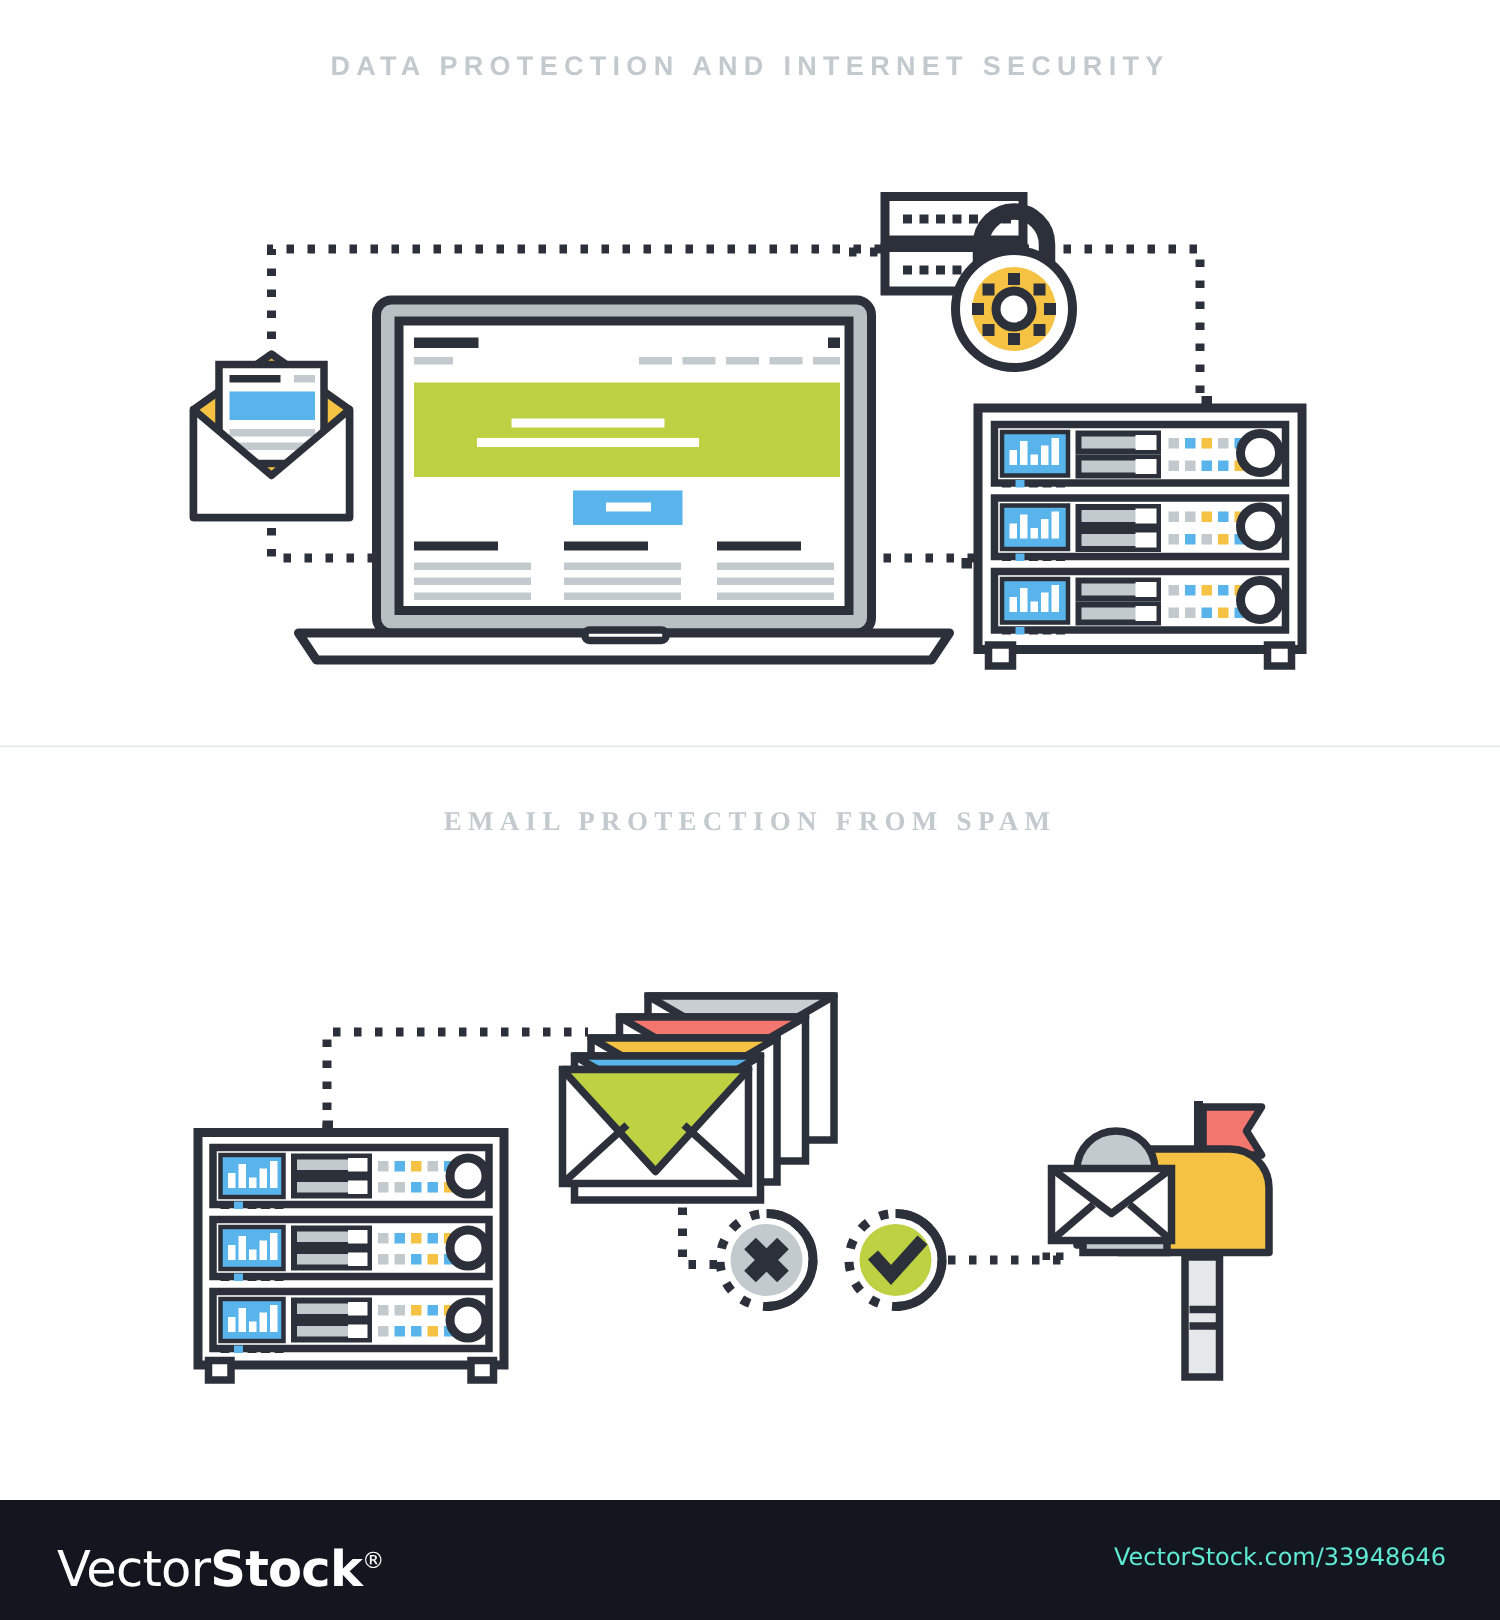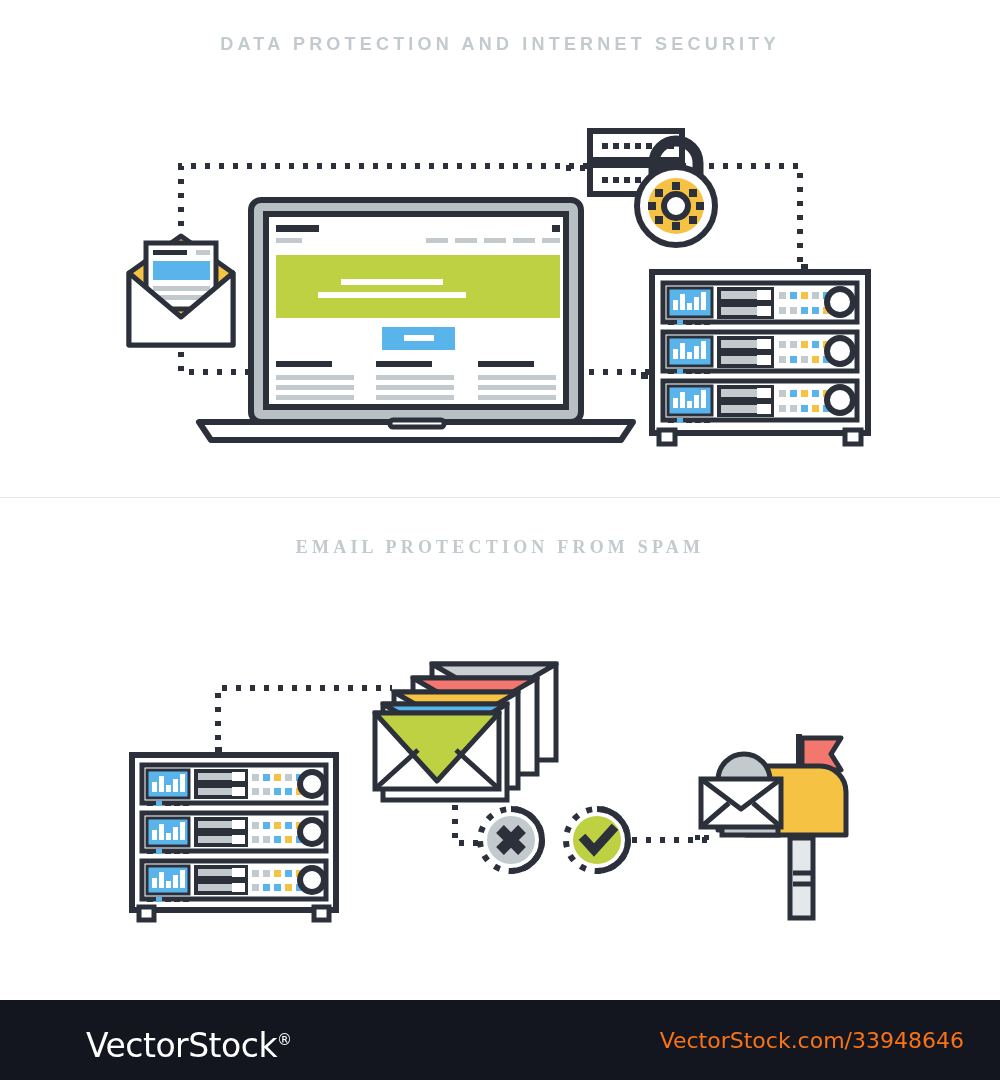--- a/index.html
+++ b/index.html
@@ -34,26 +34,26 @@
   .footer{
     position:absolute;left:0;top:1000px;width:1000px;height:80px;
     background:#14161f;
   }
   .wm-logo{
     position:absolute;left:38px;top:20px;
     font-size:33px;color:#ffffff;line-height:40px;
     font-family:"DejaVu Sans", sans-serif;
     letter-spacing:-0.5px;
   }
-  .wm-logo .light{font-weight:400;margin-left:48px;}
-  .wm-logo .bold{font-weight:400;text-align:center;}
+  .wm-logo .light{font-weight:400;}
+  .wm-logo .bold{font-weight:700;text-align:center;}
   .wm-logo .reg{font-size:15px;vertical-align:super;font-weight:400;}
   .wm-url{
     position:absolute;right:36px;top:28px;
-    font-size:22px;color:#f97316;
+    font-size:16px;color:#5eead4;
     font-family:"DejaVu Sans", sans-serif;
     letter-spacing:0px;
   }
 </style>
 </head>
 <body>
 
 <div class="stage">
 
   <div class="panel" id="panel-top">

